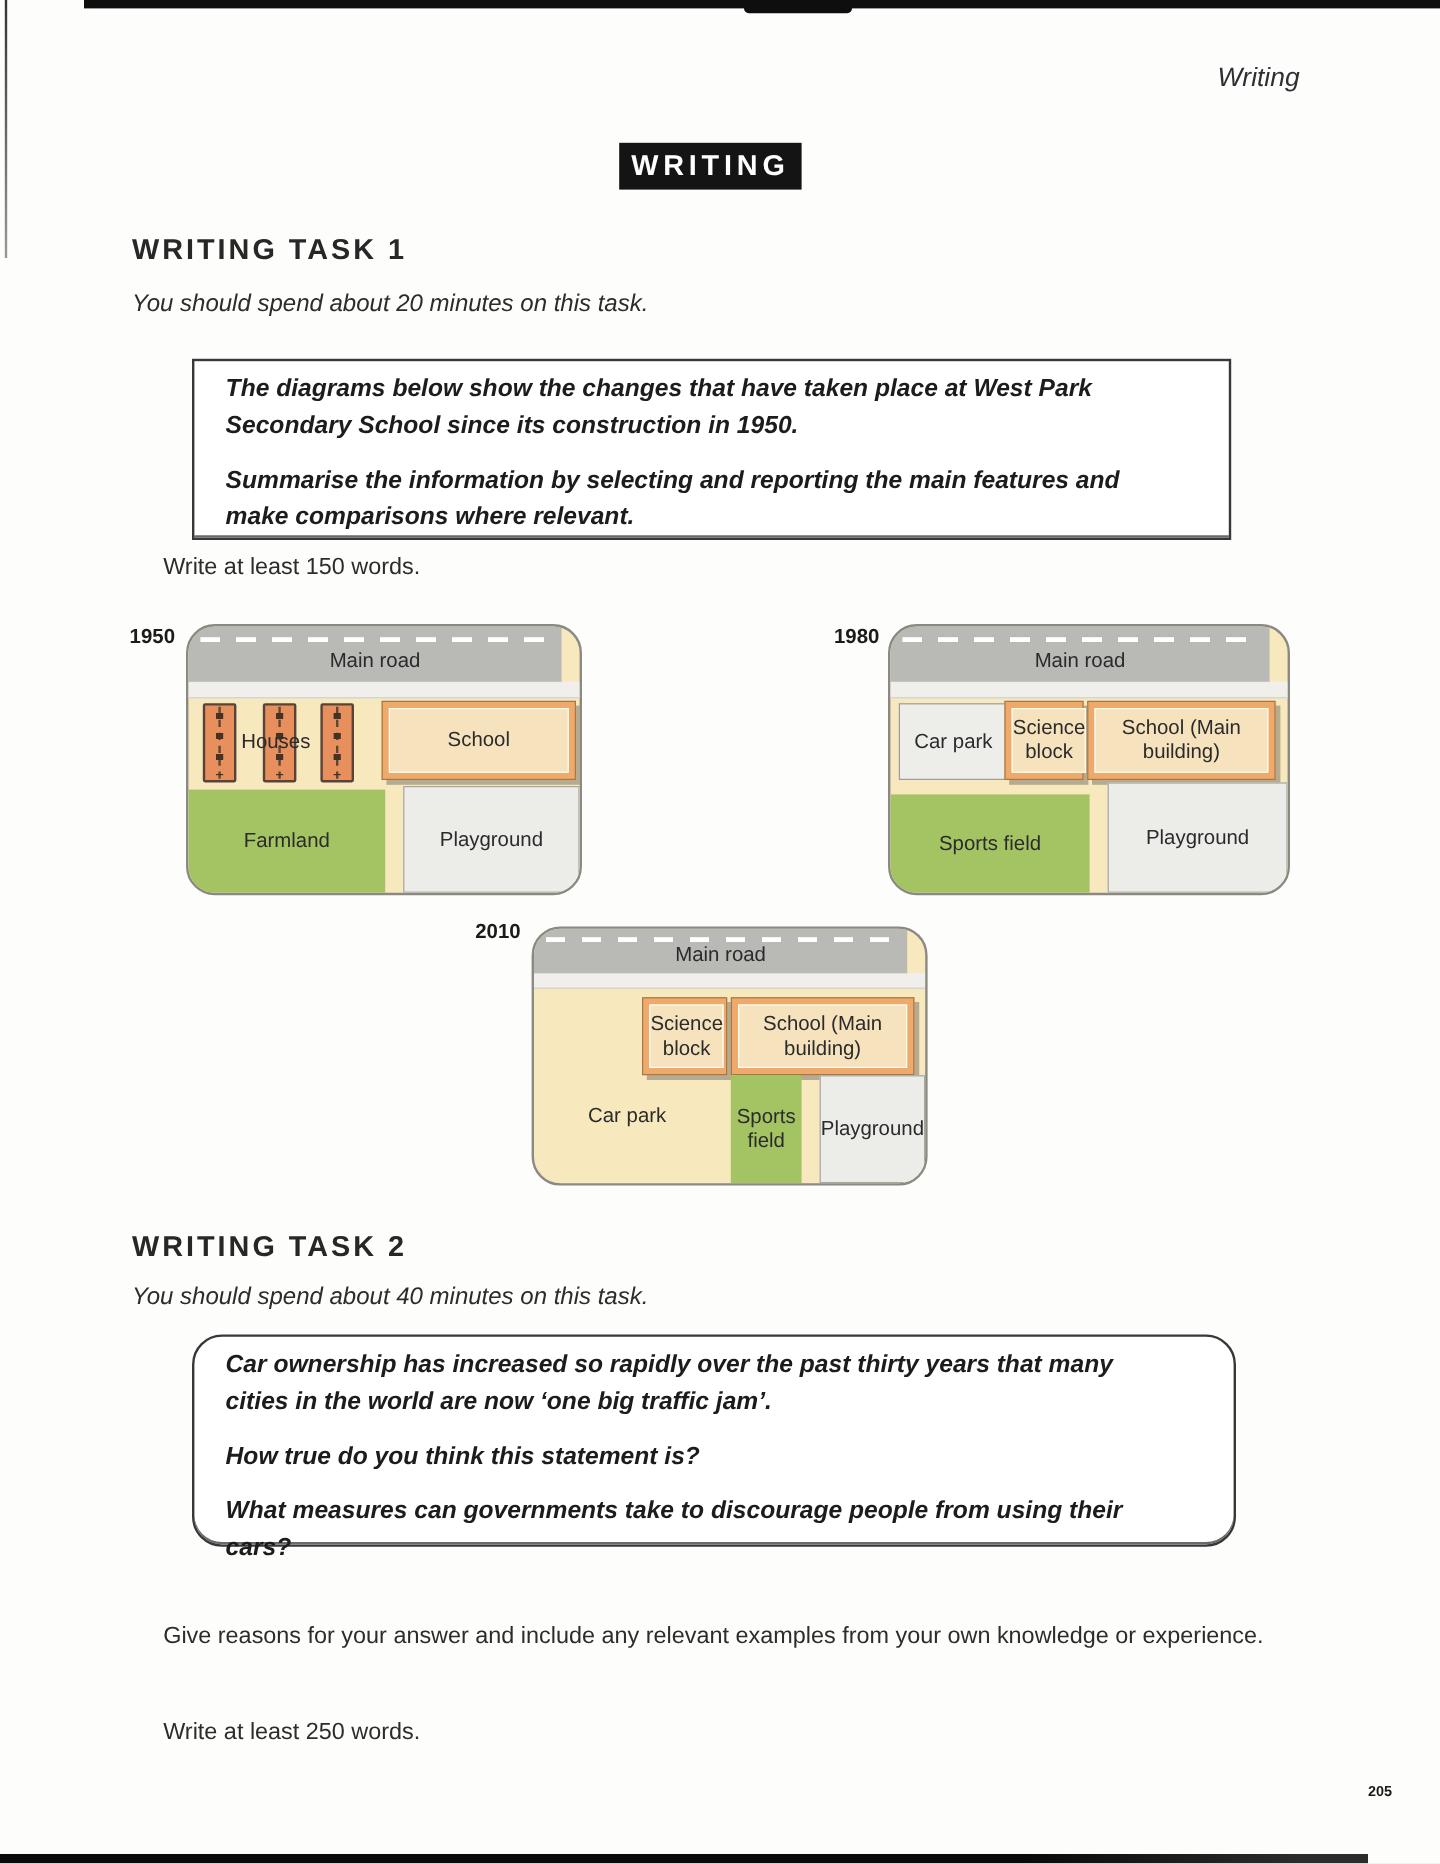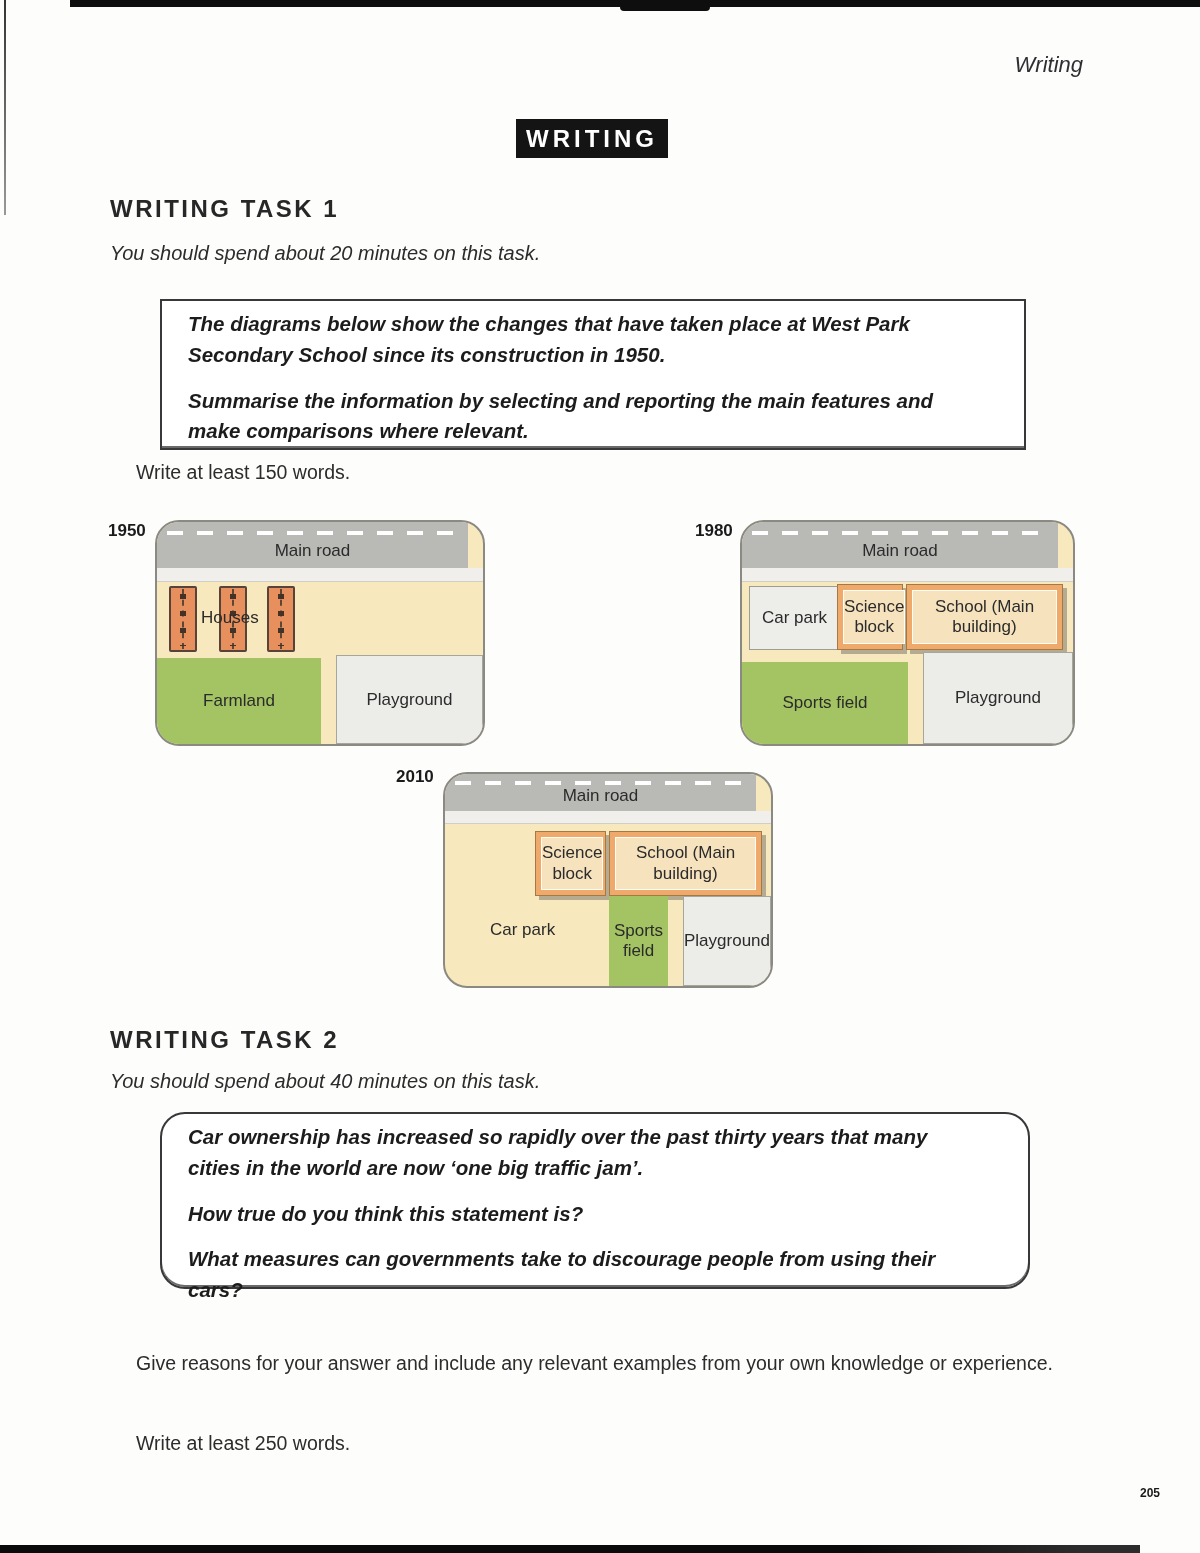--- a/index.html
+++ b/index.html
@@ -142,20 +142,23 @@
   <div class="map m1950">
     <div class="road road-tall">
       <div class="road-dash"></div>
       <div class="road-label">Main road</div>
     </div>
     <div class="pavement pv1"></div>
     <div class="house hA"></div>
     <div class="house hB"></div>
     <div class="house hC"></div>
     <div class="houses-label">Houses</div>
+    <div class="building school1950">
+      <span class="b-in">School</span>
+    </div>
     <div class="green-area g1950">
       <span>Farmland</span>
     </div>
     <div class="gray-area p1950">
       <span>Playground</span>
     </div>
   </div>
 
   <div class="year-label y1980">1980</div>
   <div class="map m1980">

